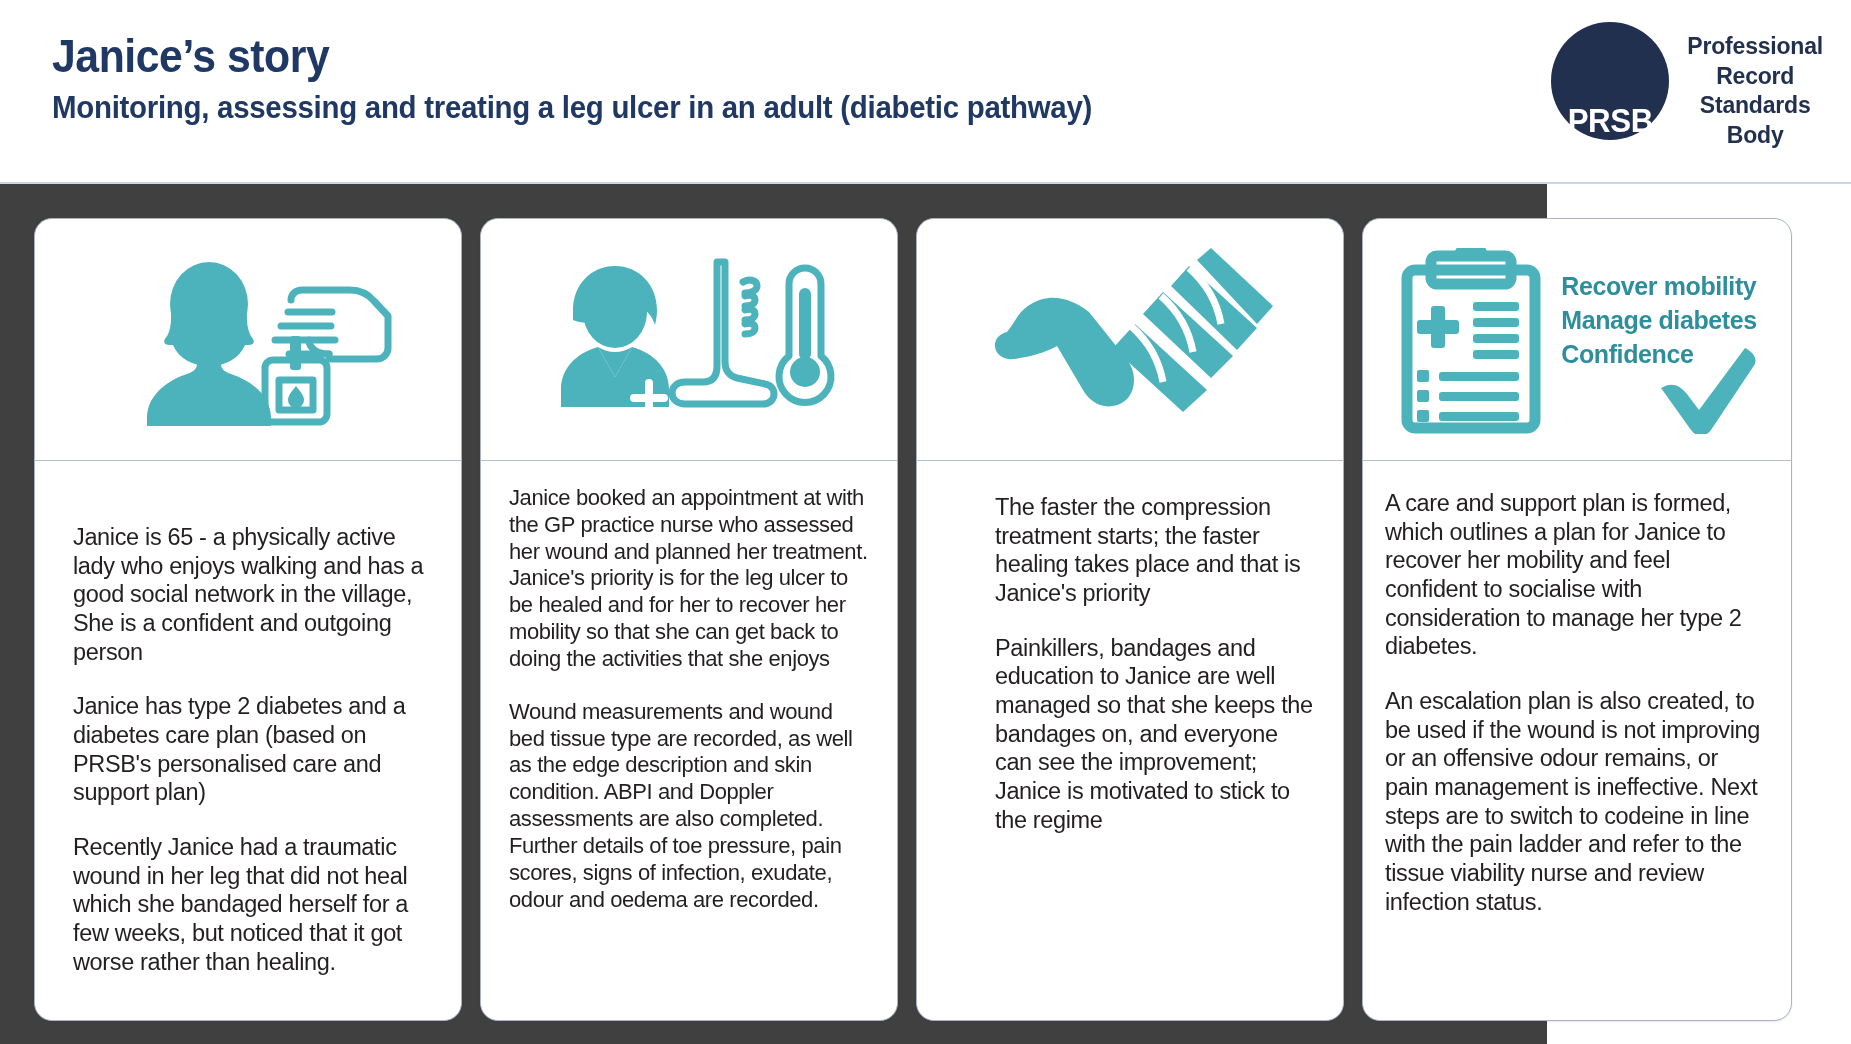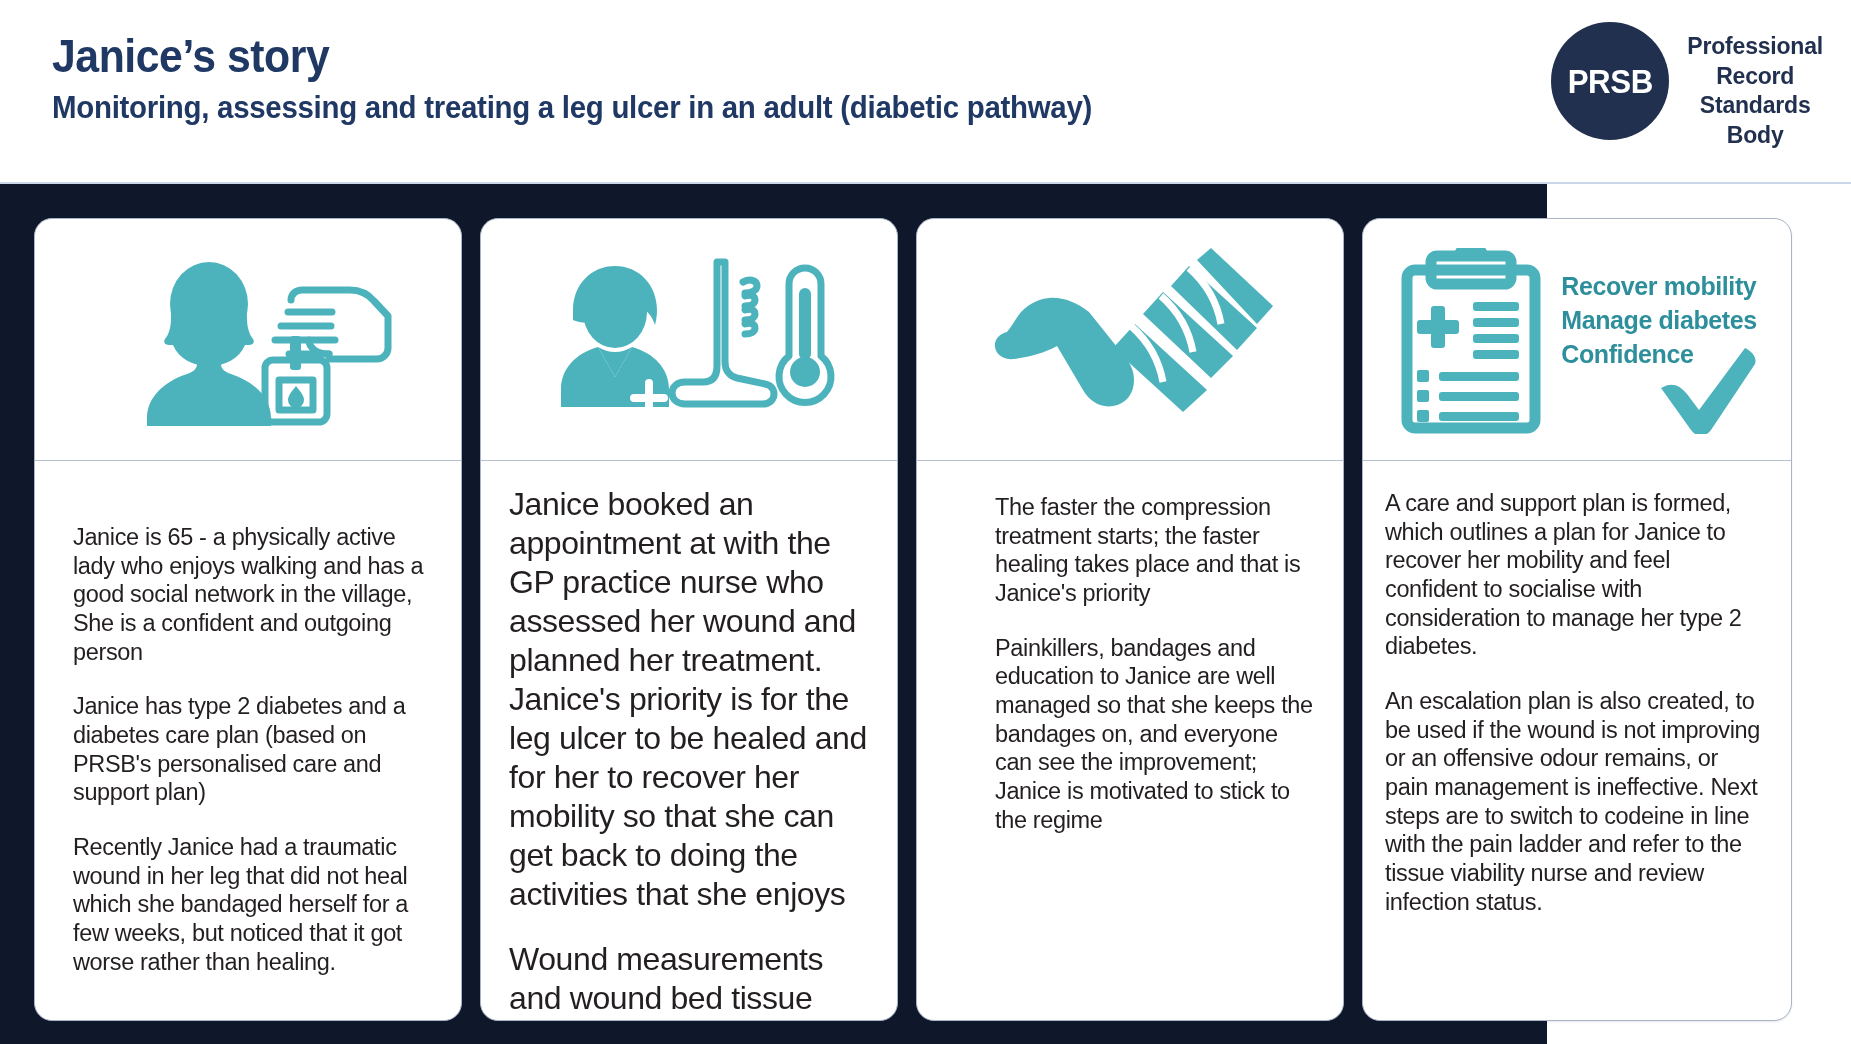--- a/index.html
+++ b/index.html
@@ -2,21 +2,21 @@
 <html><head>
 <meta charset="utf-8">
 <style>
   * { box-sizing: border-box; margin: 0; padding: 0; }
   html, body {
     width: 1851px; height: 1044px;
     background: #ffffff;
     font-family: "Liberation Sans", sans-serif;
     overflow: hidden;
   }
-  .page { position: relative; width: 1547px; height: 1044px; background: #0f172a; }
+  .page { position: relative; width: 1547px; height: 1044px; background: #404040; }
 
   
   .header {
     position: absolute; left: 0; top: 0;
     width: 1851px; height: 184px;
     background: #ffffff;
     border-bottom: 2px solid #c9d6e8;
   }
   .header-titles { position: absolute; left: 52px; top: 30px; }
   .title {
@@ -27,21 +27,21 @@
   .subtitle {
     margin-top: 6px;
     font-size: 31px; font-weight: bold; color: #1f3864;
     letter-spacing: -0.3px; line-height: 1.2;
     transform: scaleX(0.95); transform-origin: left center;
   }
   .logo { position: absolute; right: 28px; top: 22px; display: flex; align-items: flex-start; gap: 18px; }
   .logo-mark {
     width: 118px; height: 118px; border-radius: 50%;
     background: #22304f;
-    display: flex; align-items: center; justify-content: center;
+    display: flex; align-items: flex-end; justify-content: center;
   }
   .logo-mark-text {
     color: #ffffff; font-size: 34px; font-weight: bold;
     letter-spacing: -0.5px; transform: scaleX(0.92);
   }
   .logo-words {
     padding-top: 10px;
     font-size: 23px; font-weight: bold; color: #22304f;
     line-height: 1.29; letter-spacing: -0.2px; text-align: center;
   }
@@ -76,21 +76,21 @@
   .card-body { padding: 26px 34px 10px 38px; }
   .card-2 .card-body { padding: 24px 24px 10px 28px; }
   .card-3 .card-body { padding: 32px 28px 10px 30px; margin-left: 48px; }
   .card-4 .card-body { padding: 28px 26px 10px 22px; }
 
   .para {
     font-size: 23.5px; color: #231f20;
     line-height: 1.22; letter-spacing: -0.35px;
     margin-bottom: 26px;
   }
-  .card-2 .para { font-size: 32px; letter-spacing: -0.4px; }
+  .card-2 .para { font-size: 22px; letter-spacing: -0.4px; }
 
   .goals { display: flex; flex-direction: column; gap: 2px; }
   .goal-line {
     font-size: 25px; font-weight: bold; color: #2e8f9c;
     letter-spacing: -0.4px; line-height: 1.28;
   }
   .icon4-wrap { display: flex; align-items: flex-start; gap: 14px; }
   .goals-col { position: relative; padding-top: 22px; }
   .tick { position: absolute; right: -6px; top: 96px; }
   .teal { fill: #4cb3bd; }

